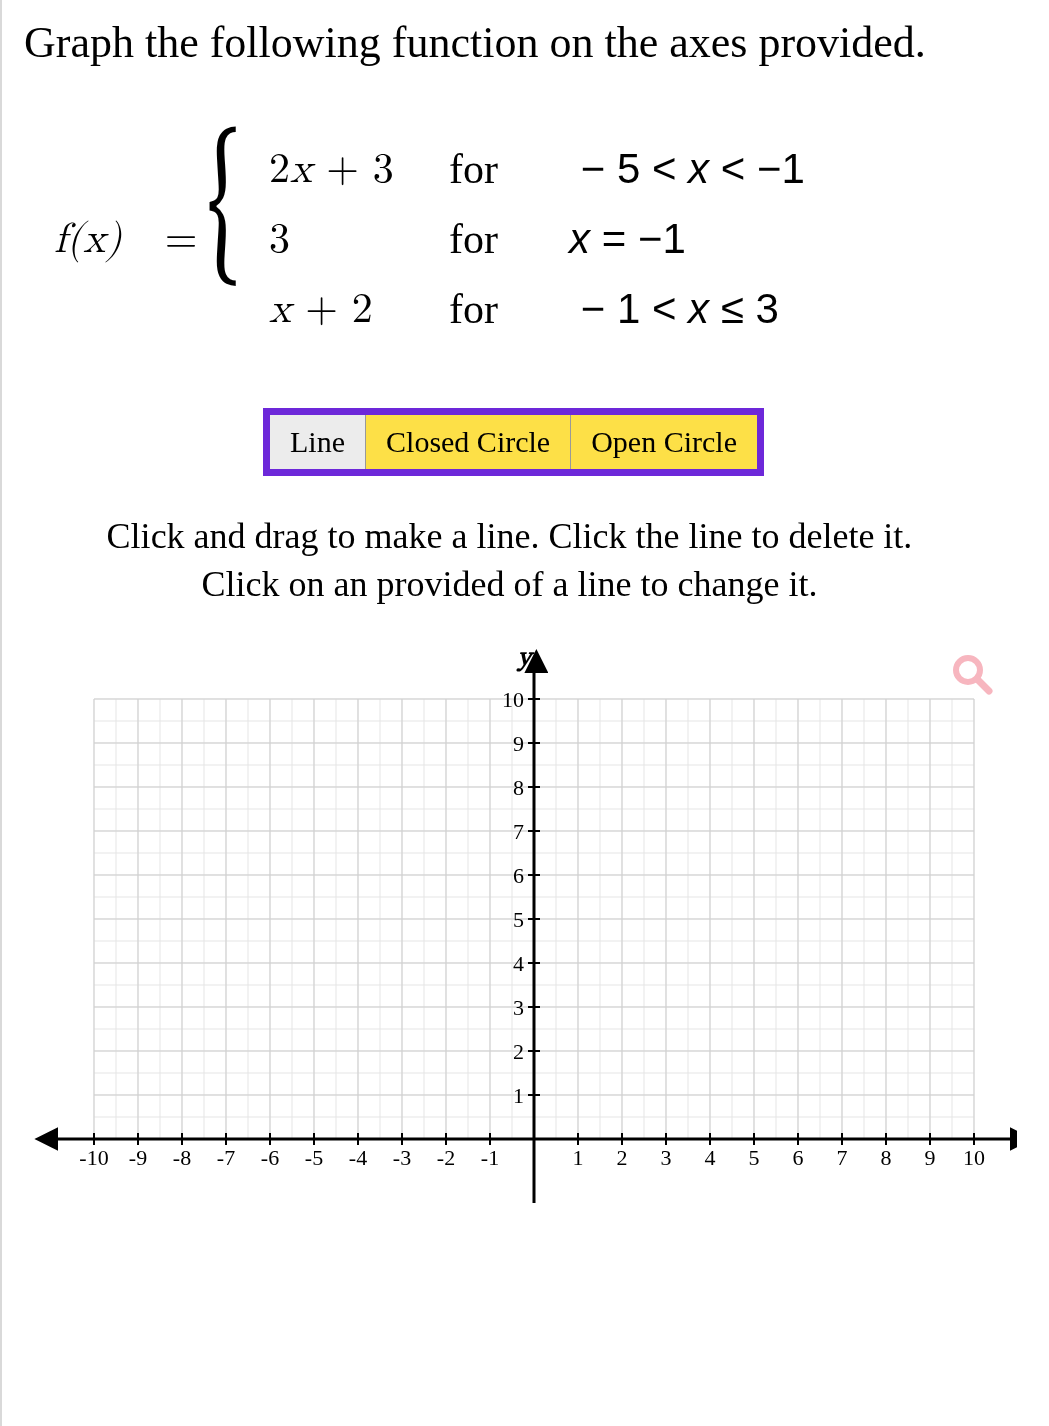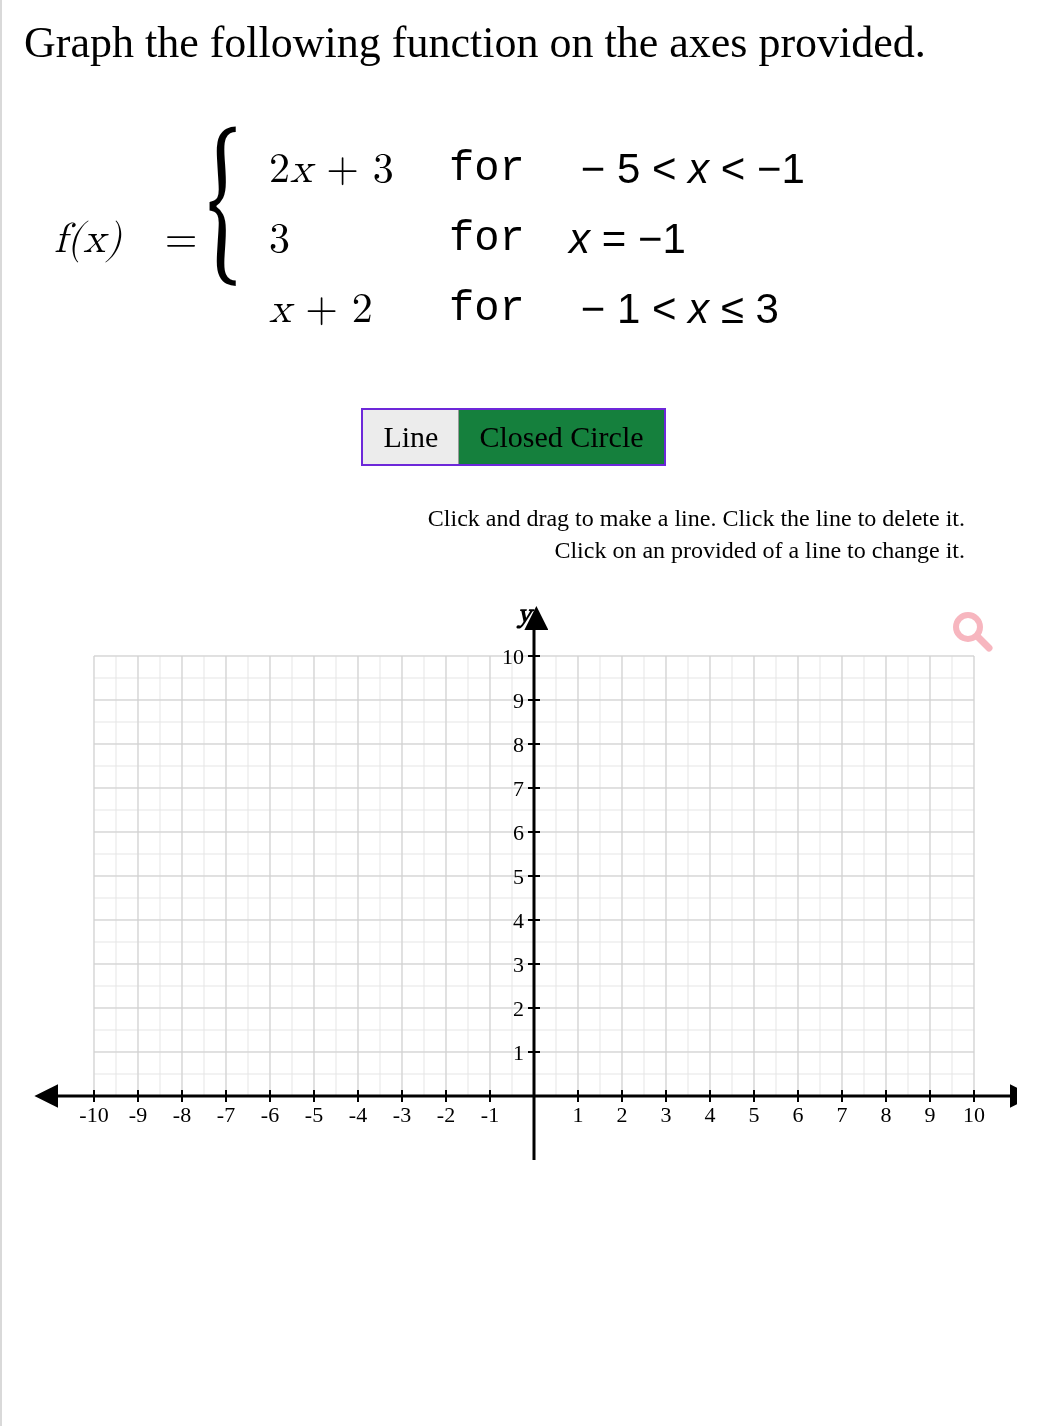--- a/index.html
+++ b/index.html
@@ -7,31 +7,31 @@
   .prompt{font-size:44px;line-height:1.22;margin-bottom:70px;}
   .fx-block{display:flex;align-items:center;justify-content:flex-start;font-size:42px;line-height:1.0;margin-left:30px;margin-bottom:70px;font-family:"Latin Modern Math","STIX Two Math","Cambria Math",Georgia,serif;}
   .fx-lhs{font-style:italic;margin-right:33px;}
   .fx-lhs .fn{font-style:italic;}
   .fx-eq{margin:0 10px;}
   .brace-wrap{display:flex;align-items:stretch;}
   .brace{font-size:170px;line-height:0.72;margin-right:6px;margin-top:6px;font-family:"STIX Two Math","Cambria Math",serif;transform:scaleX(0.6);transform-origin:left center;}
   .cases{display:flex;flex-direction:column;gap:28px;padding:8px 0;}
   .case-row{display:flex;align-items:center;}
   .expr{width:180px;}
-  .for{width:120px;font-family:Liberation Mono, monospace;font-style:normal;}
+  .for{width:120px;font-family:Liberation Serif, serif;font-style:normal;}
   .cond{font-family:Liberation Sans, sans-serif;white-space:nowrap;}
   .mi{font-style:italic;}
 
   .toolbar{display:flex;justify-content:center;margin-bottom:36px;}
-  .toolgroup{display:flex;border:2px solid #6d28d9;margin-left:8px;}
-  .tool{font-family:Georgia,serif;font-size:30px;padding:10px 20px;border-right:1px solid #999;background:#15803d;cursor:pointer;user-select:none;}
+  .toolgroup{display:flex;border:7px solid #6d28d9;margin-left:8px;}
+  .tool{font-family:Georgia,serif;font-size:30px;padding:10px 20px;border-right:1px solid #999;background:#fde047;cursor:pointer;user-select:none;}
   .tool:last-child{border-right:none;}
   .tool.selected{background:#ececec;}
 
-  .instructions{font-size:24px;text-align:right;line-height:1.35;margin:0 30px 34px 30px;}
+  .instructions{font-size:36px;text-align:center;line-height:1.35;margin:0 30px 34px 30px;}
 
   .graph-wrap{position:relative;height:580px;}
   .zoom{position:absolute;top:8px;right:2px;}
   .zoom svg{display:block;}
   .graph-svg{display:block;margin:0 auto;}
   .axis-label{font-style:italic;font-family:"STIX Two Math","Cambria Math",Georgia,serif;font-size:26px;font-weight:bold;}
   .tick-label{font-family:Georgia,serif;font-size:22px;}
 </style>
 </head>
 <body>
@@ -62,20 +62,21 @@
           <span class="cond">&nbsp;− 1 &lt; <span class="mi">x</span> ≤ 3</span>
         </div>
       </div>
     </div>
   </div>
 
   <div class="toolbar">
     <div class="toolgroup">
       <div class="tool selected">Line</div>
       <div class="tool">Closed Circle</div>
+      <div class="tool">Open Circle</div>
     </div>
   </div>
 
   <div class="instructions">
     <div>Click and drag to make a line. Click the line to delete it.</div>
     <div>Click on an provided of a line to change it.</div>
   </div>
 
   <div class="graph-wrap">
     <div class="zoom">

